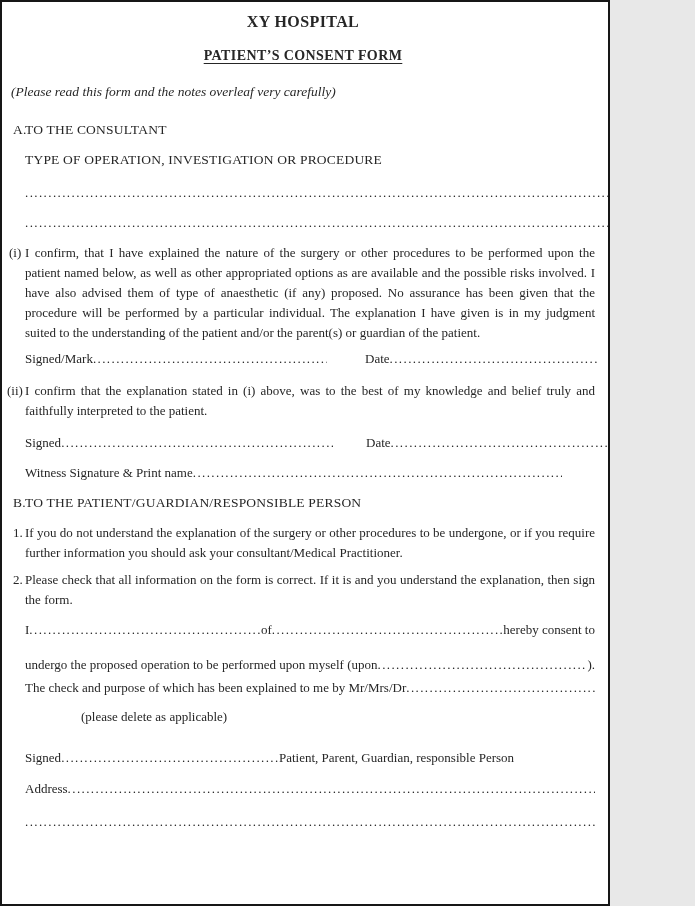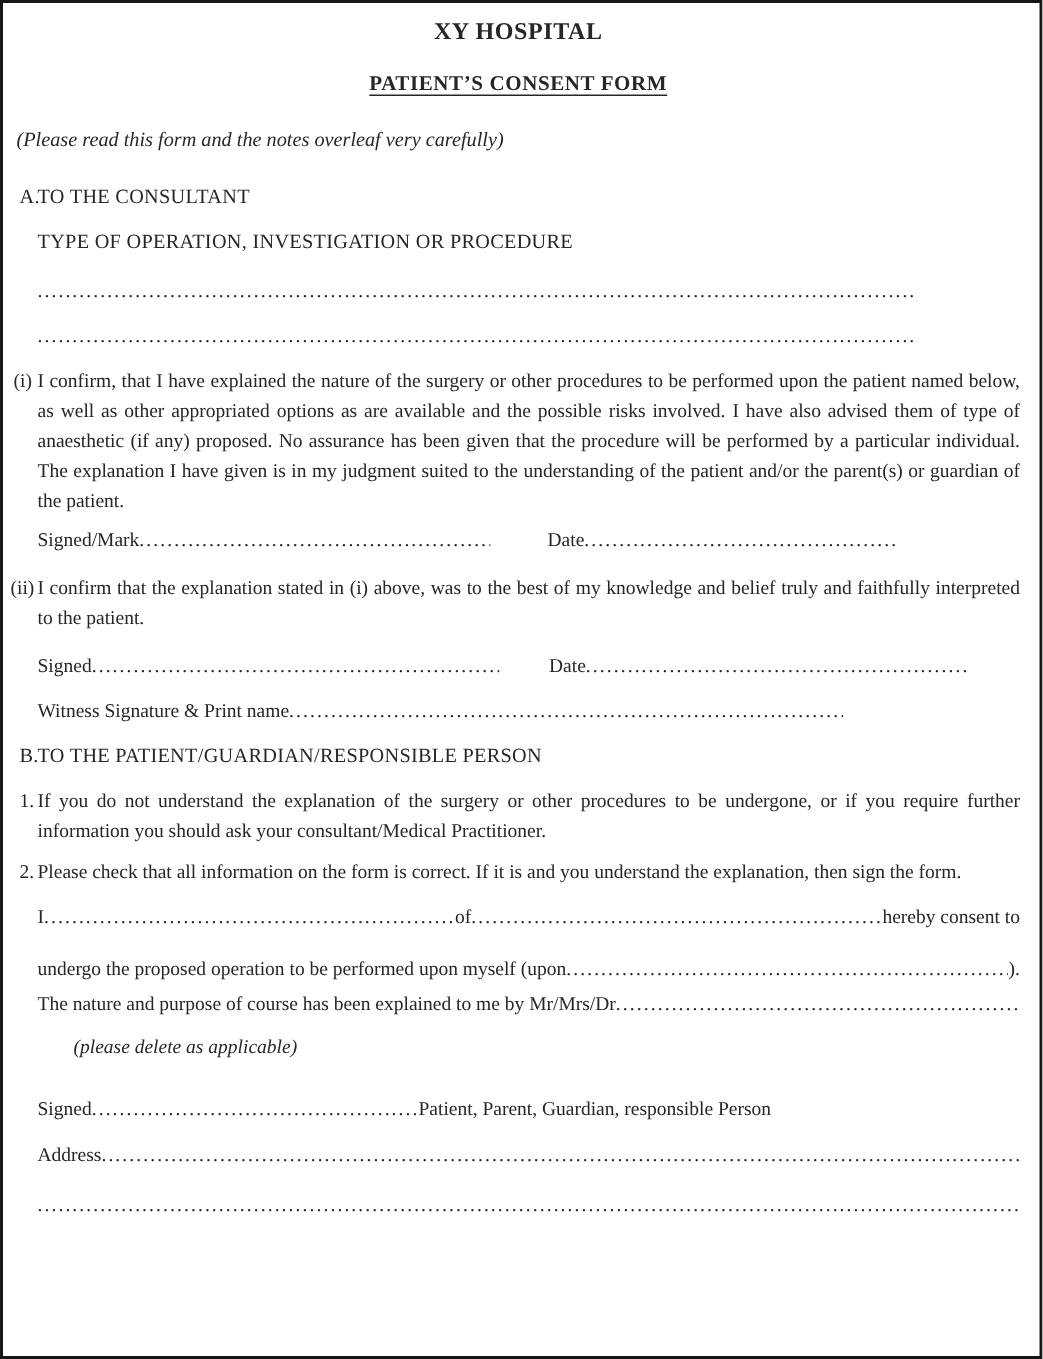--- a/index.html
+++ b/index.html
@@ -1,18 +1,18 @@
 <!DOCTYPE html>
 <html><head>
 <meta charset="utf-8">
 <style>
   * { margin: 0; padding: 0; box-sizing: border-box; }
   html, body { background: #e8e8e8; }
   .doc {
-    width: 695px;
+    width: 610px;
     height: 906px;
     background: #ffffff;
     border: 2px solid #161616;
     font-family: "Liberation Serif", "DejaVu Serif", serif;
     font-size: 13px;
     line-height: 20px;
     color: #262626;
     padding: 8px 13px 16px 9px;
     overflow: hidden;
   }
@@ -127,26 +127,26 @@
     <span class="txt">hereby consent to</span>
   </div>
 
   <div class="indent flexline" style="margin-top:15px">
     <span class="txt">undergo the proposed operation to be performed upon myself (upon</span>
     <span class="leader">................................................................................................................................................................</span>
     <span class="txt">).</span>
   </div>
 
   <div class="indent flexline" style="margin-top:3px">
-    <span class="txt">The nature and purpose of course has been explained to me by Mr/Mrs/Dr</span>
+    <span class="txt">The check and purpose of which has been explained to me by Mr/Mrs/Dr</span>
     <span class="leader">................................................................................................................................................................</span>
   </div>
 
 
-  <div class="indent" style="margin-top:9px; margin-left:38px; font-style:italic">(please delete as applicable)</div>
+  <div class="indent" style="margin-top:9px; margin-left:70px; ">(please delete as applicable)</div>
 
   <div class="indent sig-row" style="margin-top:21px">
     <span class="sig-group" style="width:254px">
       <span>Signed</span>
       <span class="leader">................................................................................................................................................................</span>
     </span>
     <span style="white-space:nowrap">Patient, Parent, Guardian, responsible Person</span>
   </div>
 
   <div class="indent flexline" style="margin-top:11px">

